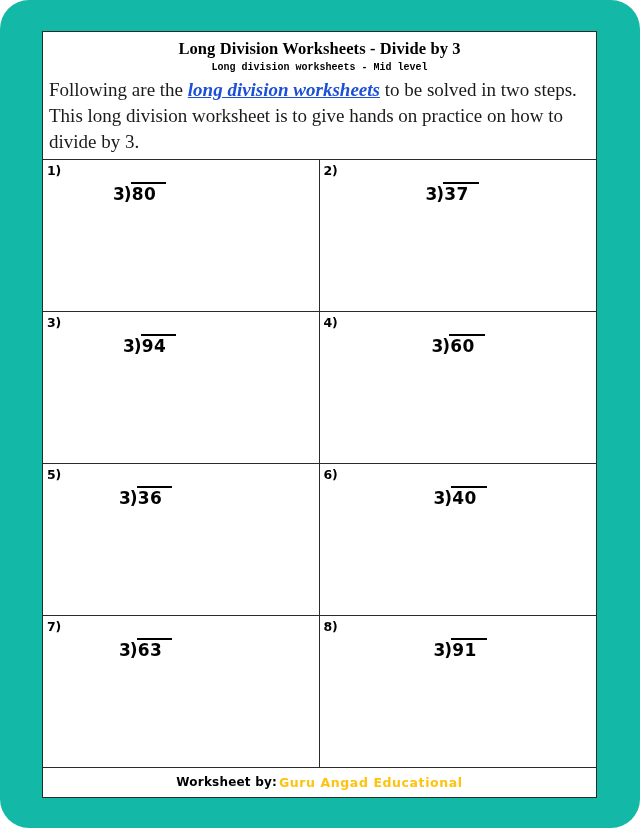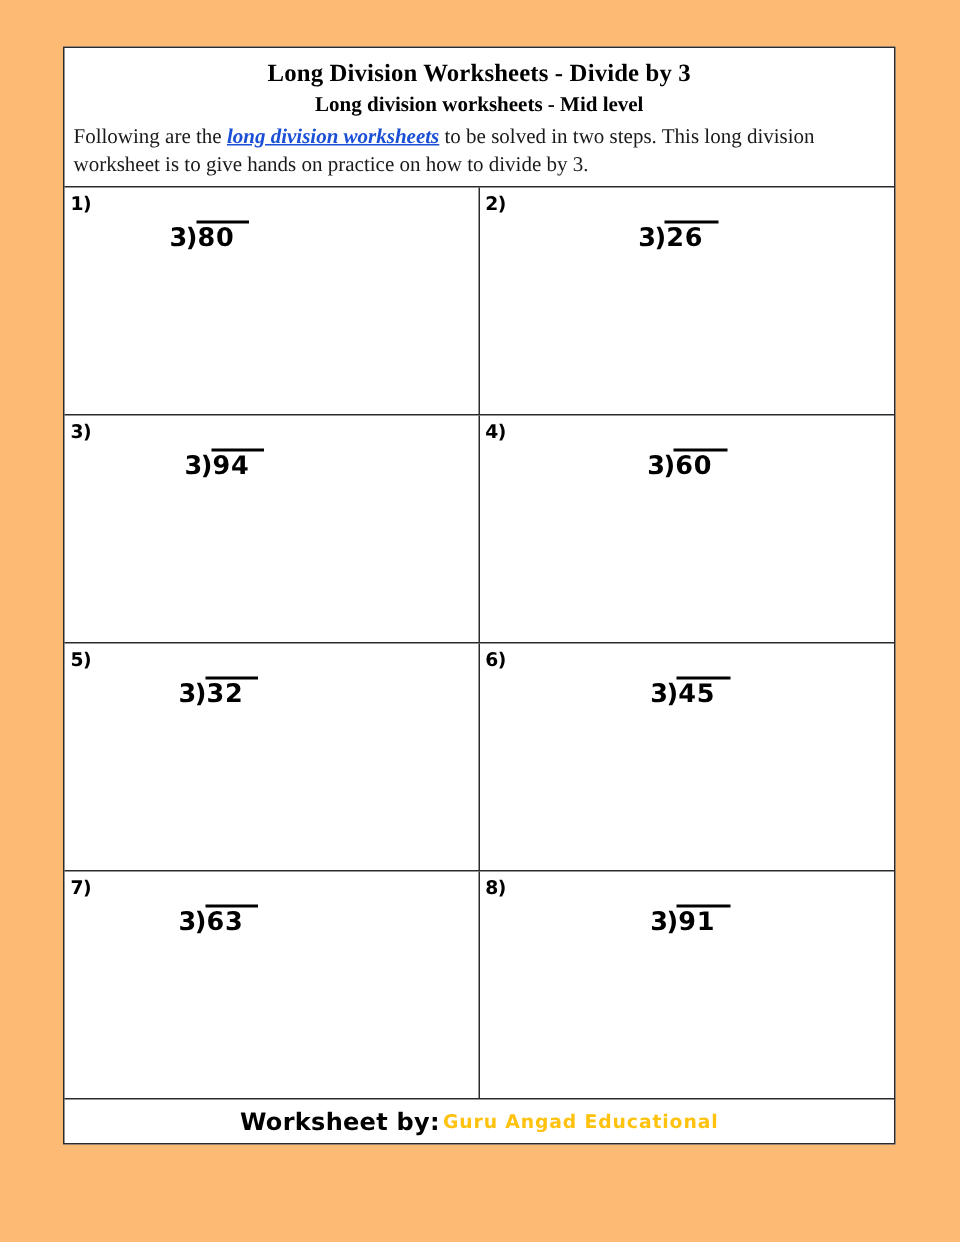--- a/index.html
+++ b/index.html
@@ -12,21 +12,22 @@
   }
   body {
     font-family: "Liberation Serif", serif;
     -webkit-font-smoothing: antialiased;
   }
 
   .page {
     position: relative;
     width: 640px;
     height: 828px;
-    background: #fdba74;
+    background: #14b8a6;
+    border-radius: 29px;
   }
 
   
   .sheet {
     position: absolute;
     left: 42px;
     top: 31px;
     width: 555px;
     border: 1.5px solid #2b2b2b;
     box-sizing: border-box;
@@ -44,30 +45,30 @@
     font-family: "Liberation Serif", serif;
     font-weight: bold;
     font-size: 16.5px;
     color: #000000;
     letter-spacing: 0.1px;
     line-height: 1.25;
     margin: 1px 0 2px 0;
   }
   .subtitle {
     text-align: center;
-    font-family: Liberation Serif, serif;
-    font-weight: bold;
-    font-size: 14px;
+    font-family: Liberation Mono, monospace;
+    font-weight: bold;
+    font-size: 10px;
     color: #000000;
     line-height: 1.25;
     margin: 0 0 3px 0;
   }
   .intro {
     font-family: "Liberation Serif", serif;
-    font-size: 14px;
+    font-size: 19px;
     color: #1a1a1a;
     line-height: 1.36;
     text-align: left;
     margin: 0;
     padding: 0 1px;
   }
   .intro .link {
     color: #1a4fd6;
     font-weight: bold;
     font-style: italic;
@@ -143,21 +144,21 @@
   .footer-cell {
     height: 29px;
     display: flex;
     align-items: center;
     justify-content: center;
     box-sizing: border-box;
   }
   .footer-by {
     font-family: "DejaVu Sans", sans-serif;
     font-weight: bold;
-    font-size: 16px;
+    font-size: 12px;
     color: #000000;
     letter-spacing: 0.2px;
   }
   .footer-brand {
     font-family: "DejaVu Sans", sans-serif;
     font-weight: bold;
     font-size: 12.5px;
     color: #ffc20e;
     letter-spacing: 0.6px;
     margin-left: 2px;
@@ -178,43 +179,43 @@
 
     <div class="grid">
 
       <div class="grid-row">
         <div class="cell left">
           <span class="qnum">1)</span>
           <span class="division" id="p0" style="left: 70px;"><span class="divisor">3</span><span class="bracket">)</span><span class="dividend">80</span></span>
         </div>
         <div class="cell right">
           <span class="qnum">2)</span>
-          <span class="division" id="p1" style="left: 106px;"><span class="divisor">3</span><span class="bracket">)</span><span class="dividend">26</span></span>
+          <span class="division" id="p1" style="left: 106px;"><span class="divisor">3</span><span class="bracket">)</span><span class="dividend">37</span></span>
         </div>
       </div>
 
       <div class="grid-row">
         <div class="cell left">
           <span class="qnum">3)</span>
           <span class="division" id="p2" style="left: 80px;"><span class="divisor">3</span><span class="bracket">)</span><span class="dividend">94</span></span>
         </div>
         <div class="cell right">
           <span class="qnum">4)</span>
           <span class="division" id="p3" style="left: 112px;"><span class="divisor">3</span><span class="bracket">)</span><span class="dividend">60</span></span>
         </div>
       </div>
 
       <div class="grid-row">
         <div class="cell left">
           <span class="qnum">5)</span>
-          <span class="division" id="p4" style="left: 76px;"><span class="divisor">3</span><span class="bracket">)</span><span class="dividend">32</span></span>
+          <span class="division" id="p4" style="left: 76px;"><span class="divisor">3</span><span class="bracket">)</span><span class="dividend">36</span></span>
         </div>
         <div class="cell right">
           <span class="qnum">6)</span>
-          <span class="division" id="p5" style="left: 114px;"><span class="divisor">3</span><span class="bracket">)</span><span class="dividend">45</span></span>
+          <span class="division" id="p5" style="left: 114px;"><span class="divisor">3</span><span class="bracket">)</span><span class="dividend">40</span></span>
         </div>
       </div>
 
       <div class="grid-row">
         <div class="cell left">
           <span class="qnum">7)</span>
           <span class="division" id="p6" style="left: 76px; text-decoration: underline;"><span class="divisor">3</span><span class="bracket">)</span><span class="dividend">63</span></span>
         </div>
         <div class="cell right">
           <span class="qnum">8)</span>

